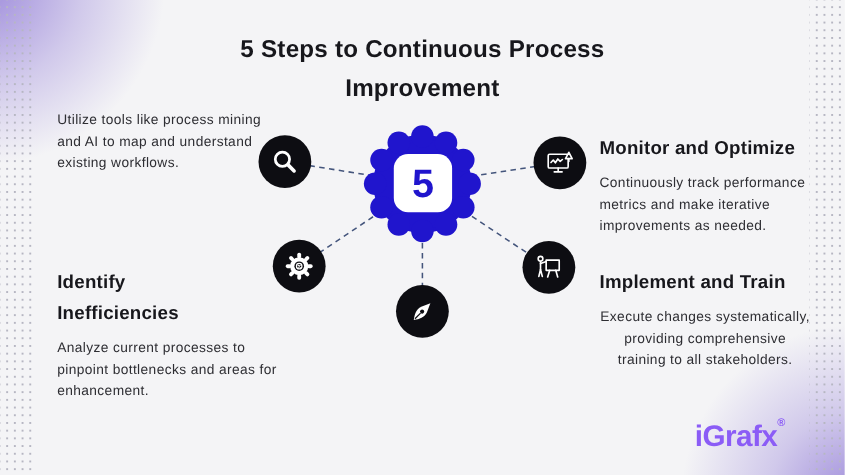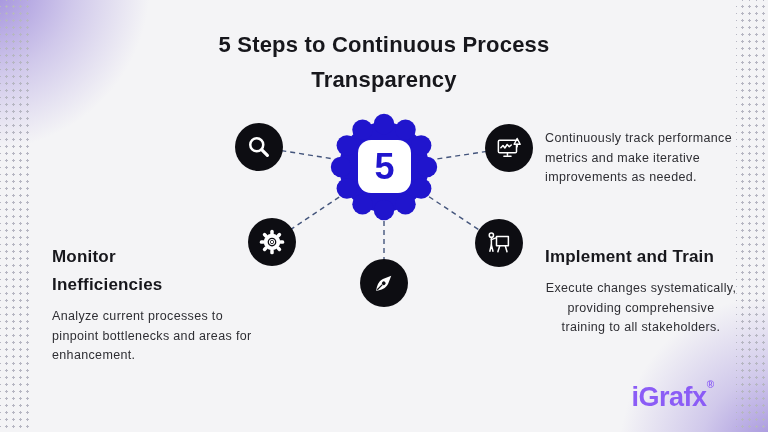--- a/index.html
+++ b/index.html
@@ -82,32 +82,34 @@
   <svg class="connectors" width="768" height="432">
     <line x1="384" y1="167" x2="259" y2="147"></line>
     <line x1="384" y1="167" x2="272" y2="242"></line>
     <line x1="384" y1="167" x2="384" y2="283"></line>
     <line x1="384" y1="167" x2="509" y2="148"></line>
     <line x1="384" y1="167" x2="499" y2="243"></line>
   </svg>
 
   <h1 class="page-title">
     <span style="display:block">5 Steps to Continuous Process</span>
-    <span style="display:block">Transparency</span>
+    <span style="display:block">Improvement</span>
   </h1>
 
   <div class="step step-tl">
+    <p>Utilize tools like process mining and AI to map and understand existing workflows.</p>
   </div>
 
   <div class="step step-bl">
-    <h2>Monitor Inefficiencies</h2>
+    <h2>Identify Inefficiencies</h2>
     <p>Analyze current processes to pinpoint bottlenecks and areas for enhancement.</p>
   </div>
 
   <div class="step step-tr">
+    <h2>Monitor and Optimize</h2>
     <p>Continuously track performance metrics and make iterative improvements as needed.</p>
   </div>
 
   <div class="step step-br">
     <h2>Implement and Train</h2>
     <p>Execute changes systematically, providing comprehensive training to all stakeholders.</p>
   </div>
 
 
   <div class="badge">

